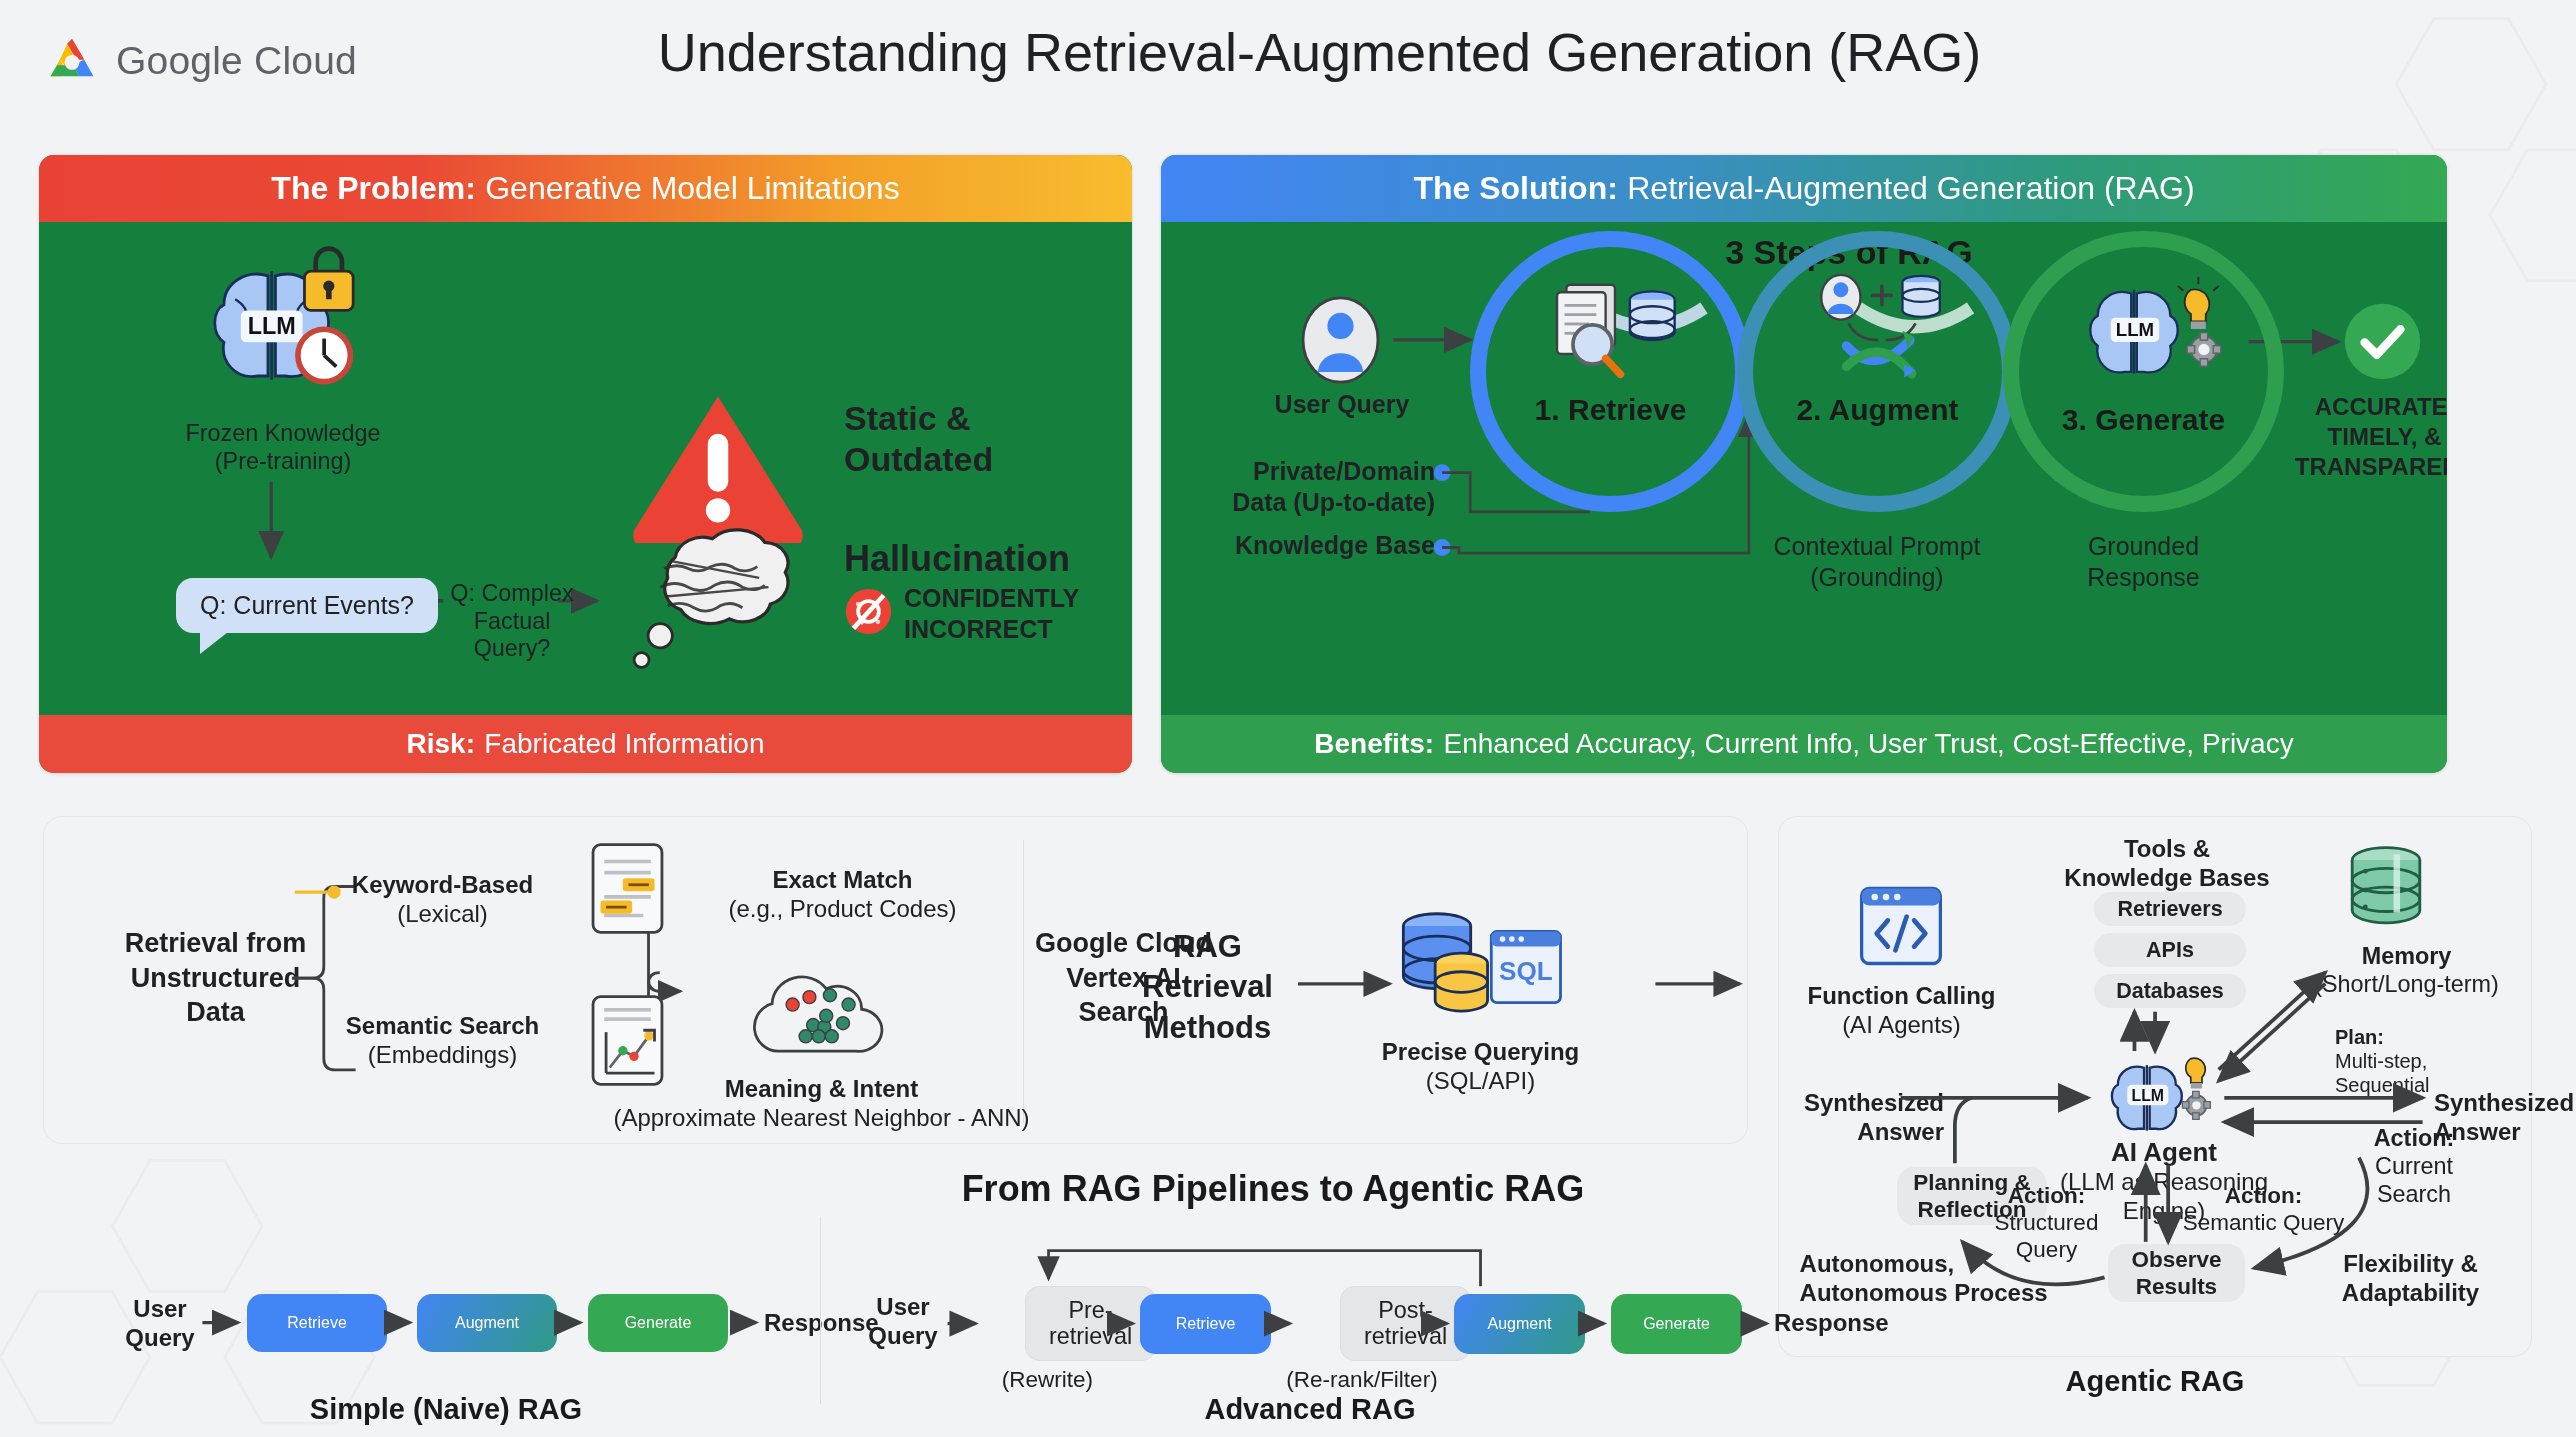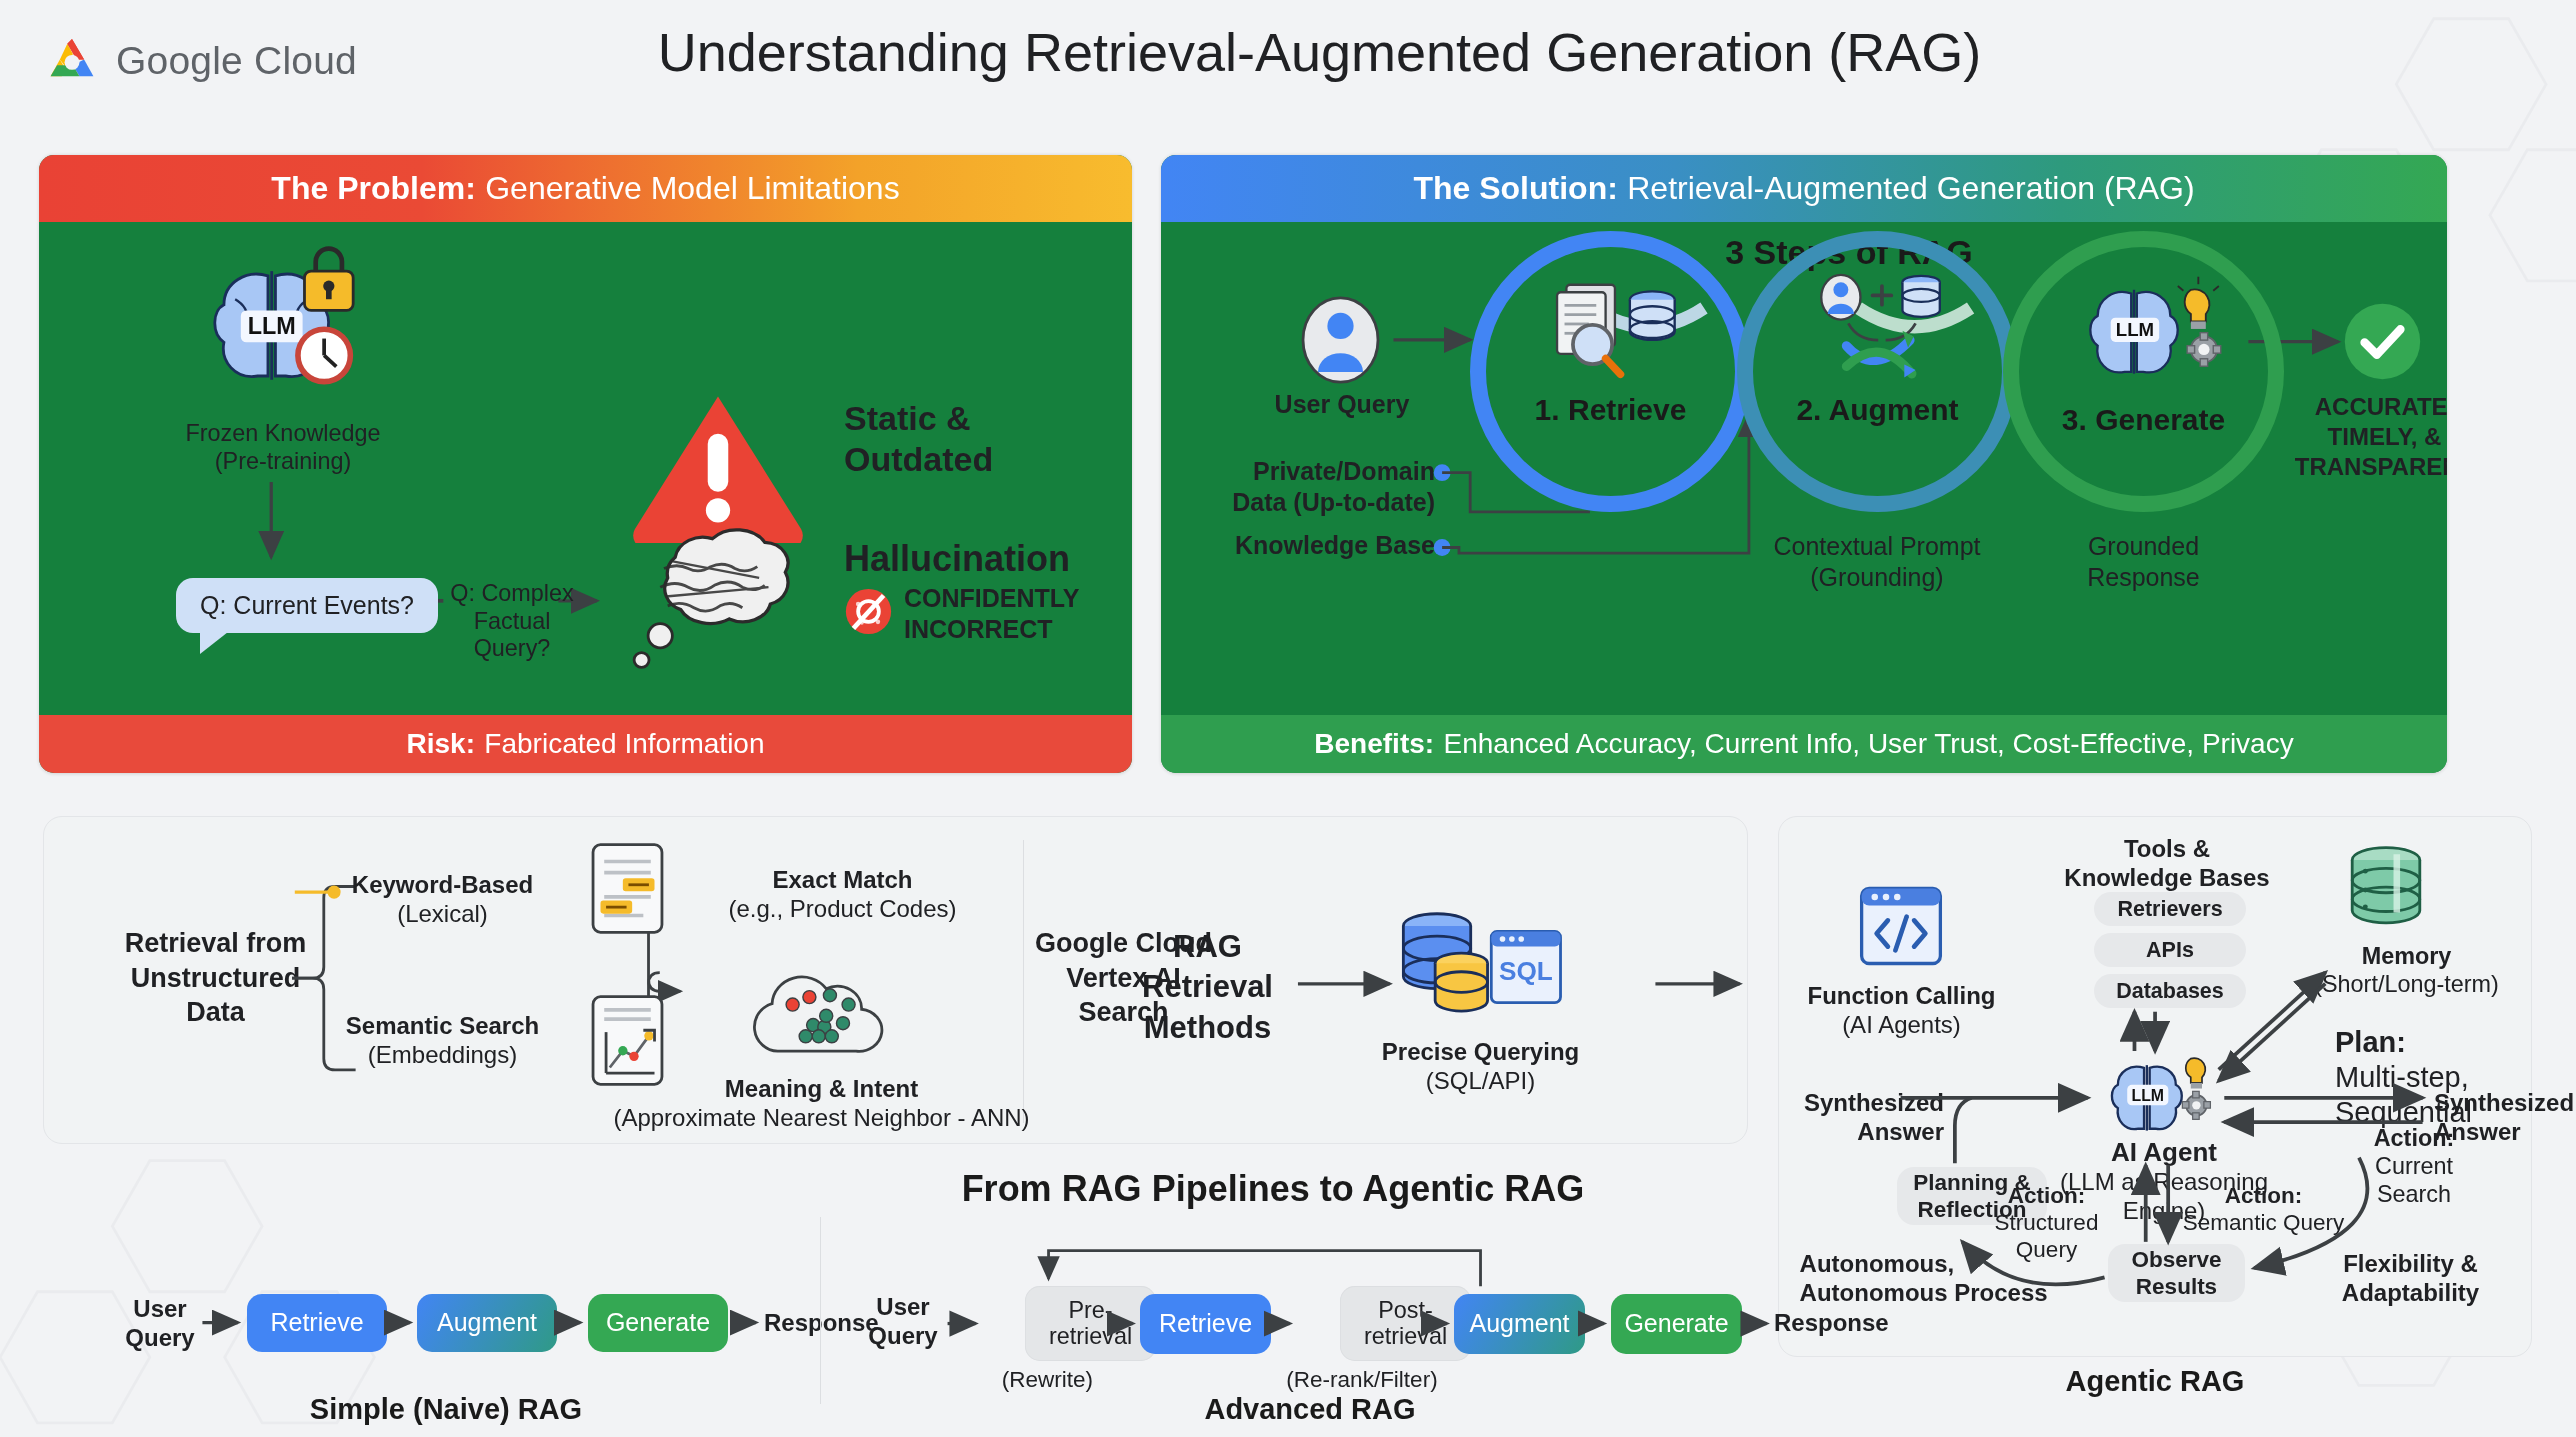--- a/index.html
+++ b/index.html
@@ -66,21 +66,21 @@
     display: flex; flex-direction: column; align-items: center; justify-content: flex-end;
   }
   .step-label { font-size: 30px; font-weight: 700; color: #1a1a1a; }
 
   
   .card { position: absolute; background: #f1f3f4; border-radius: 19px; border: 0.9px solid #e3e5e8; }
 
   
   .pill {
     position: absolute; border-radius: 15px; display: flex; align-items: center; justify-content: center;
-    font-size: 25px; color: #fff; font-weight: 400; text-align: center; line-height: 1.1;
+    font-size: 16px; color: #fff; font-weight: 400; text-align: center; line-height: 1.1;
   }
   .pill.grey { background: #e4e6e8; color: #202124; box-shadow: inset 0 0 0 0.9px #dcdee1; margin-left: 43px; }
   .pill.blue { background: #4285f4; }
   .pill.augment { background: linear-gradient(120deg,#4285f4 0%, #2f9a86 100%); }
   .pill.green { background: #34a853; }
 
   .tagpill {
     position: absolute; background: #e6e8ea; border-radius: 17px;
     display: flex; align-items: center; justify-content: center;
     font-size: 21.5px; font-weight: 700; color: #202124;
@@ -530,21 +530,21 @@
         <circle cx="28" cy="30" r="2.6"></circle>
         <circle cx="28" cy="50" r="2.6"></circle>
         <circle cx="28" cy="68" r="2.6"></circle>
       </g>
   </svg>
   <div class="lbl" style="left:520px;top:125px;width:215px;font-size:23.4px;line-height:1.2">
     <b>Memory</b><br>
     <span>(Short/Long-term)</span>
   </div>
 
-  <div class="lbl l" style="left:556px;top:208px;width:187px;font-size:29px;line-height:1.2">
+  <div class="lbl l" style="left:556px;top:208px;width:187px;font-size:20px;line-height:1.2">
     <b>Plan:</b><br>
     <span>Multi-step,</span><br>
     <span>Sequential</span>
   </div>
 
   <div class="lbl" style="left:560px;top:307px;width:150px;font-size:23.4px;line-height:1.2">
     <b>Action:</b><br>
     <span>Current</span><br>
     <span>Search</span>
   </div>

